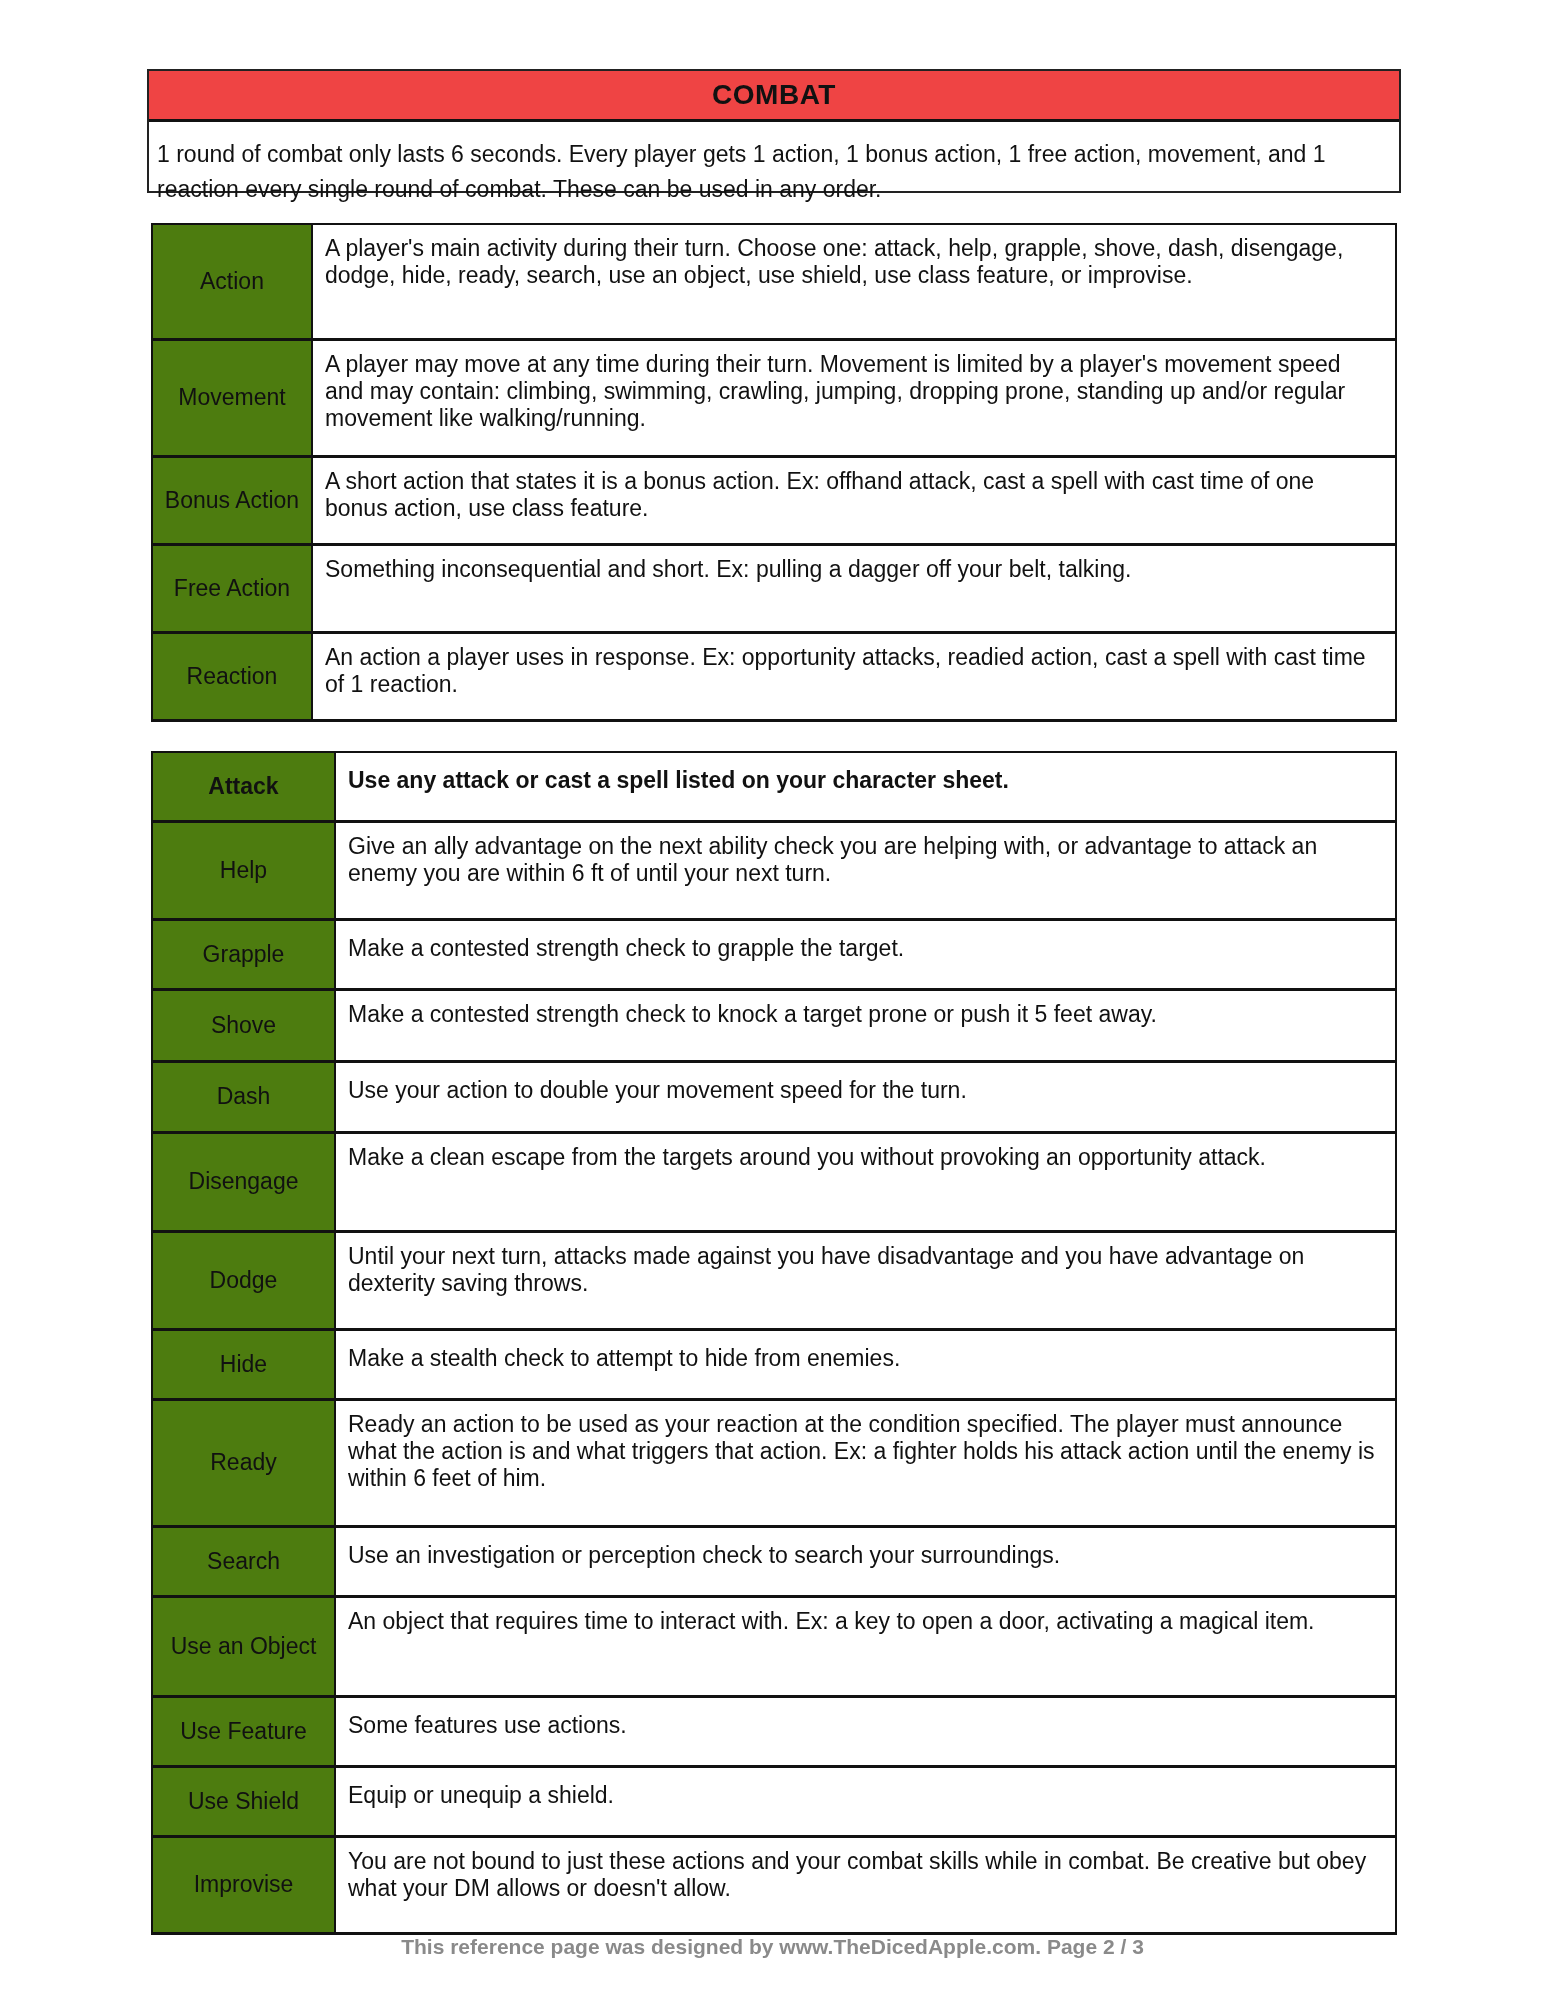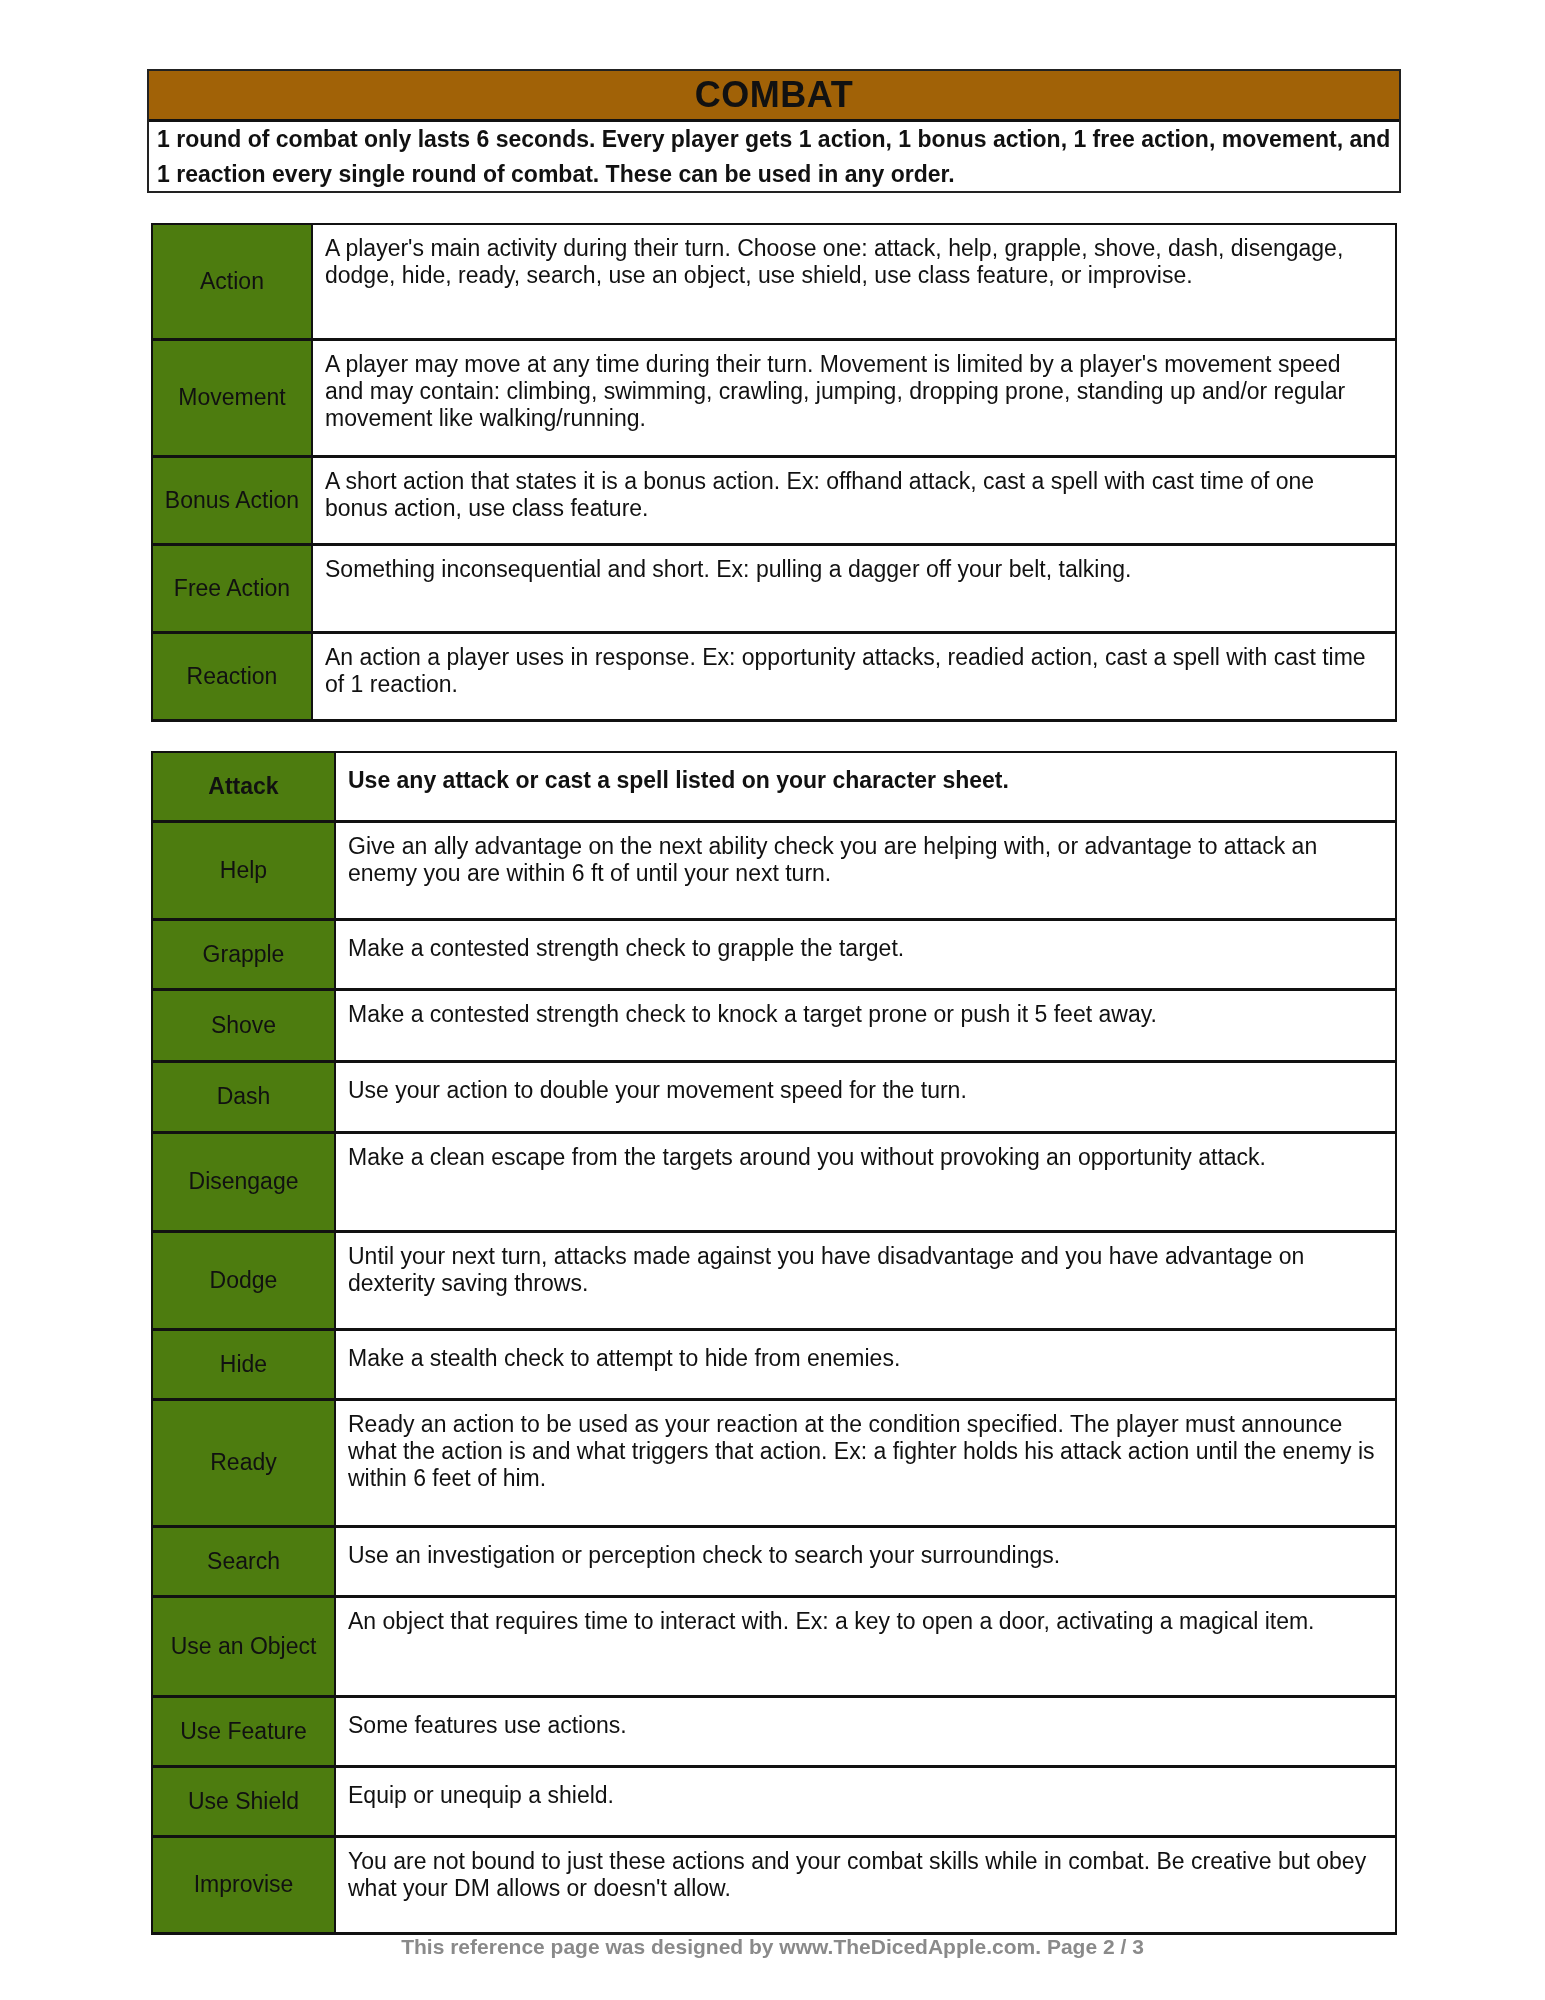--- a/index.html
+++ b/index.html
@@ -1,19 +1,19 @@
 <!DOCTYPE html>
 <html><head>
 <meta charset="utf-8">
 <style>
   html, body { margin:0; padding:0; background:#ffffff; }
   body { width:1545px; height:2000px; position:relative; font-family:"Liberation Sans", sans-serif; color:#111; }
   .title-box { position:absolute; left:147px; top:69px; width:1254px; height:124px; border:2px solid #222; box-sizing:border-box; }
-  .title-band { height:48px; background:#a16207; border-bottom:3px solid #111; display:flex; align-items:center; justify-content:center; font-size:36px; font-weight:bold; letter-spacing:0.5px; }
-  .intro { padding:0 8px 0 8px; font-size:23px; line-height:35px;font-weight:bold; }
+  .title-band { height:48px; background:#ef4444; border-bottom:3px solid #111; display:flex; align-items:center; justify-content:center; font-size:28px; font-weight:bold; letter-spacing:0.5px; }
+  .intro { padding:15px 8px 0 8px; font-size:23px; line-height:35px; }
   table.rt { position:absolute; left:151px; width:1246px; border-collapse:collapse; }
   table.rt td { border:2px solid #111; vertical-align:middle; padding:0; }
   table.rt tr { border-bottom:3px solid #111; }
   td.lab { background:#4d7c0f; text-align:center; font-size:23px; line-height:27px; }
   td.desc { font-size:23px; line-height:27px; padding:0 12px 12px 12px !important; }
   #t1 { top:223px; }
   #t1 td.lab { width:158px; }
   #t2 { top:751px; }
   #t2 td.lab { width:181px; }
   td.desc.top { vertical-align:top; padding-top:10px !important;margin-left:40px; }

